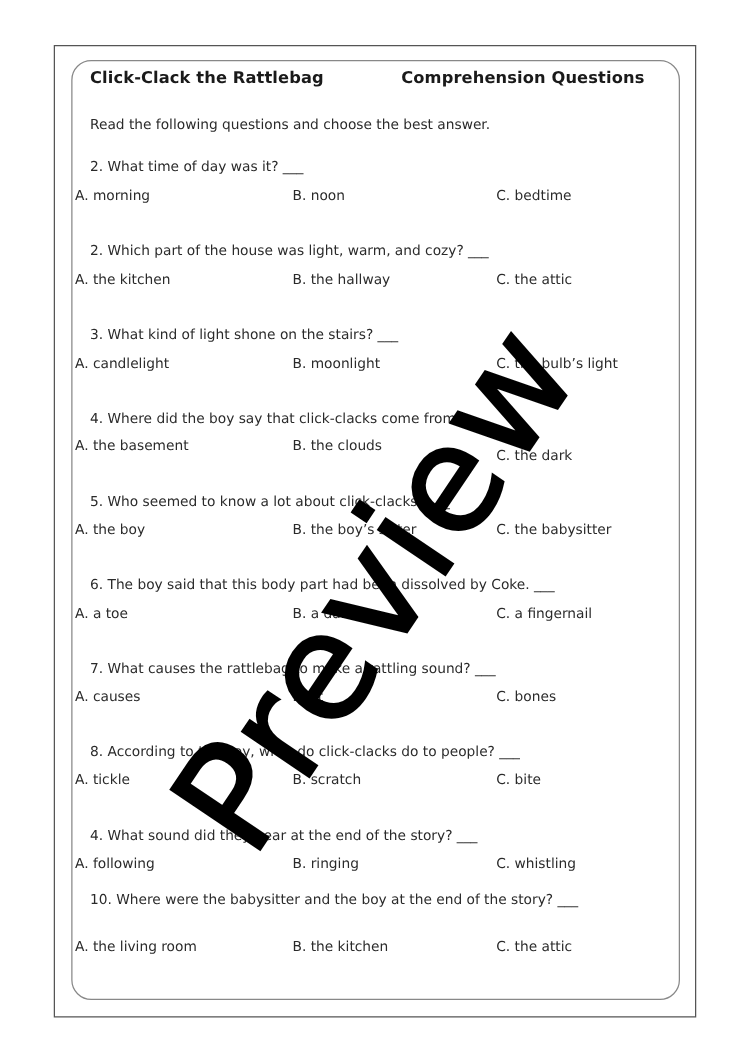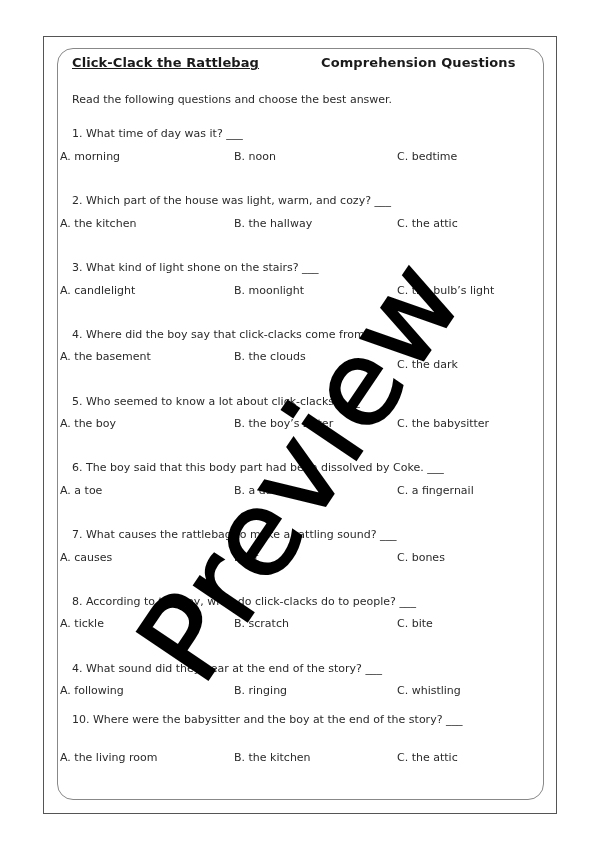--- a/index.html
+++ b/index.html
@@ -36,21 +36,21 @@
       box-sizing: border-box;
     }
     .title-left, .title-right {
       position: absolute;
       top: 55px;
       font-weight: bold;
       font-size: 13px;
       color: #1a1a1a;
       letter-spacing: 0.1px;
     }
-    .title-left { left: 72px; text-decoration: underline; }
+    .title-left { left: 72px; }
     .title-right { left: 321px; }
     .instructions {
       position: absolute;
       left: 72px;
       top: 93px;
       font-size: 11px;
     }
     .question {
       position: absolute;
       left: 72px;
@@ -84,21 +84,21 @@
 </head>
 <body>
 
 <div class="page-frame"></div>
 <div class="inner-box"></div>
 
 <div class="title-left">Click-Clack the Rattlebag</div>
 <div class="title-right">Comprehension Questions</div>
 <div class="instructions">Read the following questions and choose the best answer.</div>
 
-<div class="question" style="top:127px">1. What time of day was it? ___</div>
+<div class="question" style="top:127px">2. What time of day was it? ___</div>
 <div class="choice col-a" style="top:150px">A. morning</div>
 <div class="choice col-b" style="top:150px">B. noon</div>
 <div class="choice col-c" style="top:150px">C. bedtime</div>
 
 <div class="question" style="top:194px">2. Which part of the house was light, warm, and cozy? ___</div>
 <div class="choice col-a" style="top:217px">A. the kitchen</div>
 <div class="choice col-b" style="top:217px">B. the hallway</div>
 <div class="choice col-c" style="top:217px">C. the attic</div>
 
 <div class="question" style="top:261px">3. What kind of light shone on the stairs? ___</div>

